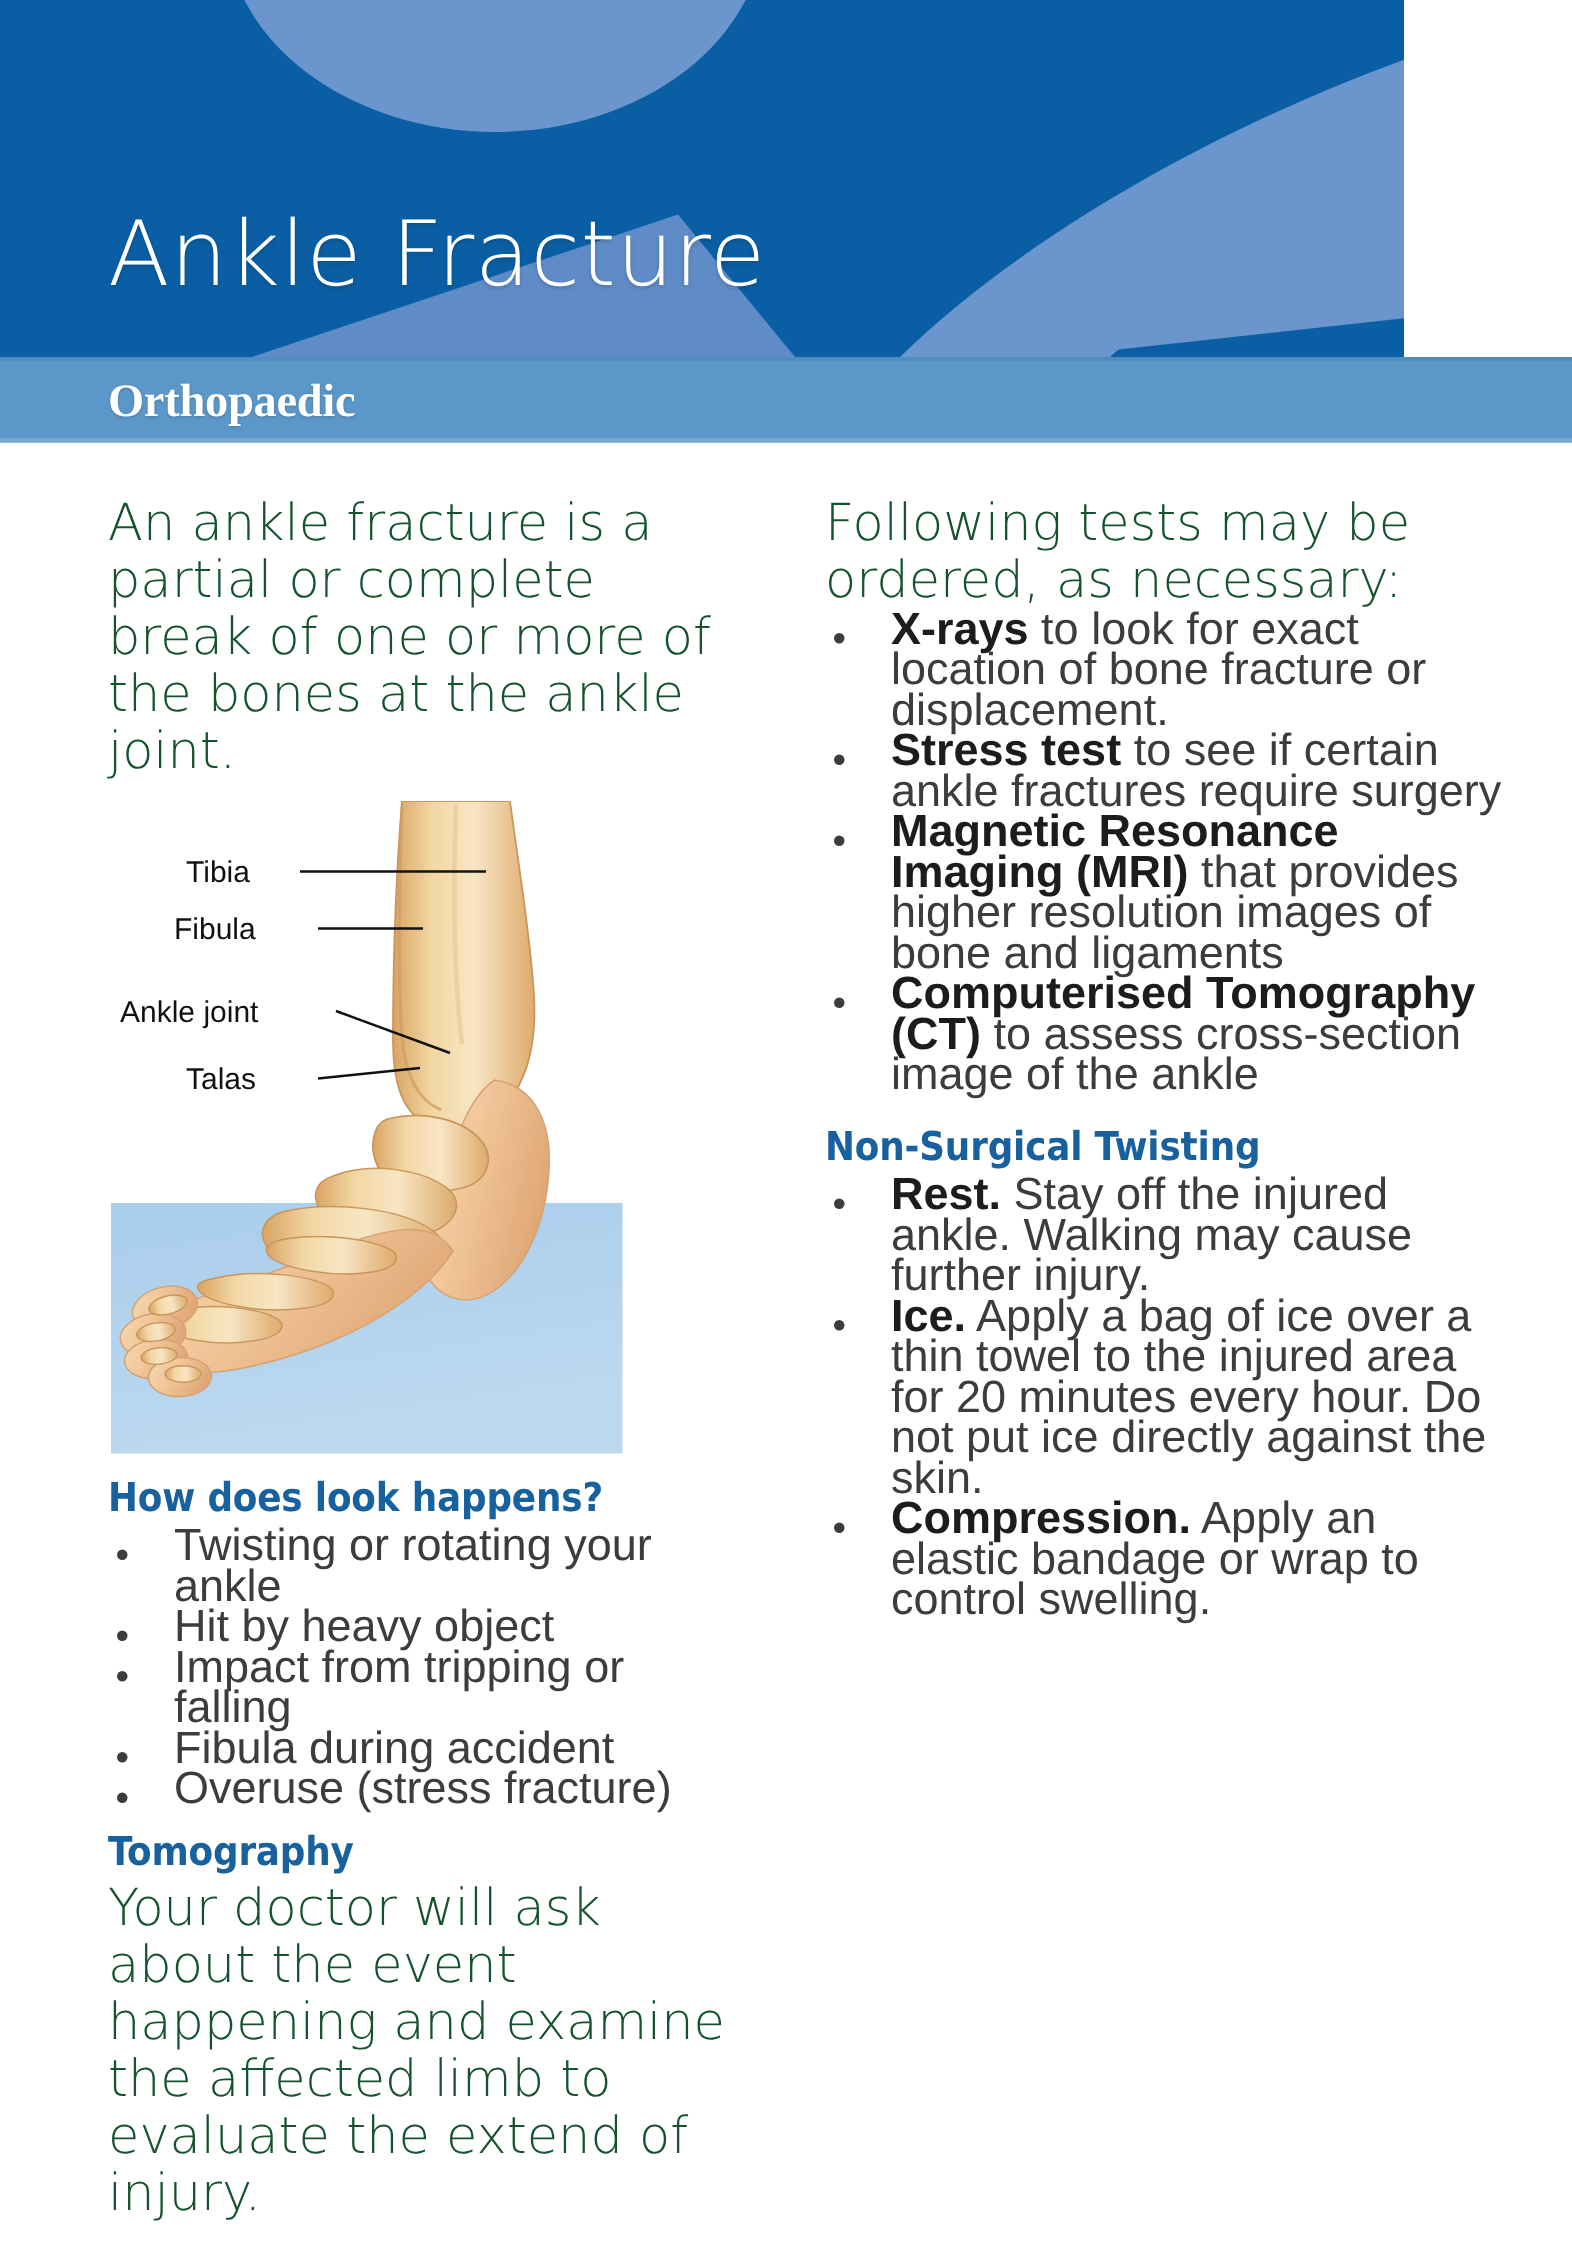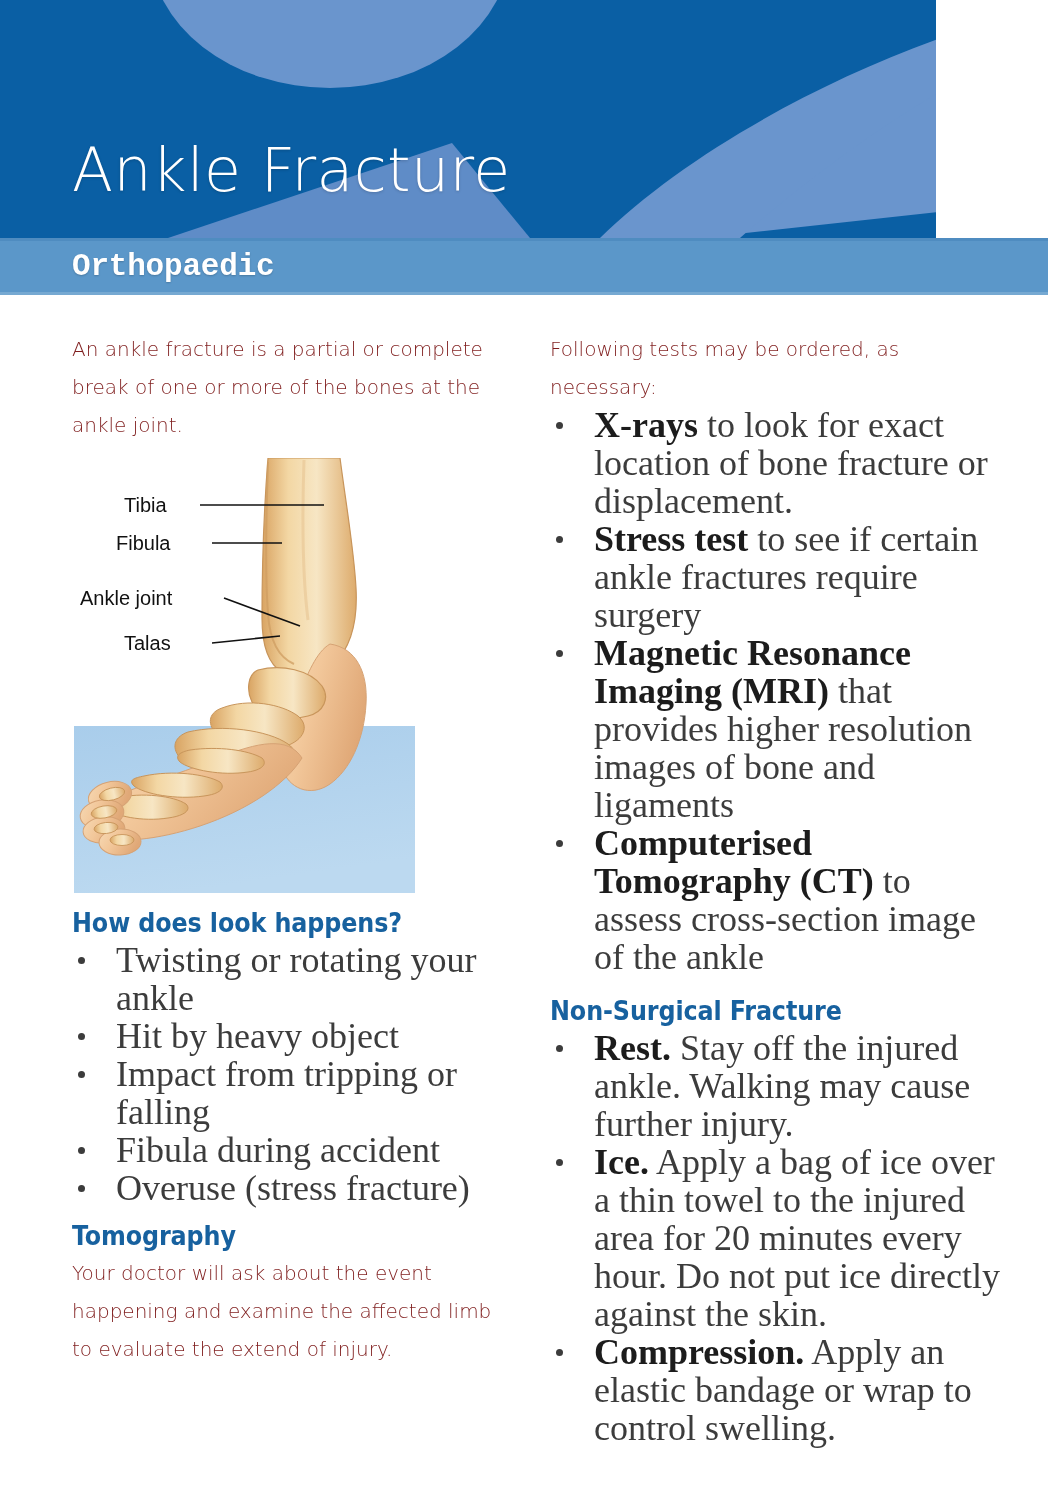--- a/index.html
+++ b/index.html
@@ -52,63 +52,63 @@
     border-bottom: 3px solid #76a9d2;
   }
   .subheader-label {
     position: absolute;
     left: 72px;
     top: 8px;
     font-size: 31px;
     font-weight: bold;
     color: #ffffff;
     letter-spacing: -0.2px;
-    font-family: Liberation Mono, monospace;
+    font-family: Liberation Serif, serif;
     font-stretch: condensed;
     text-shadow: 0 1px 2px rgba(0,0,0,.2);
   }
 
   
   .columns {
     position: absolute;
     left: 0;
     top: 330px;
     width: 1048px;
     display: flex;
     gap: 58px;
     padding: 0 60px 0 72px;
   }
   .col { width: 420px; flex: 0 0 420px; }
   .col-right { width: 455px; flex: 0 0 455px; }
 
   p.body-text, li.body-text {
-    font-size: 20px;
+    font-size: 34px;
     line-height: 38px;
-    color: #7f1d1d;
+    color: #14532d;
     font-family: "DejaVu Sans", sans-serif;
     font-stretch: condensed;
     font-weight: 300;
   }
   h2.section-heading {
     font-size: 26.5px;
     line-height: 37px;
     font-weight: bold;
     color: #17619f;
     font-family: "DejaVu Sans", sans-serif;
     font-stretch: condensed;
     letter-spacing: -0.1px;
   }
   .bullets { list-style: none; }
   .bullets li {
     position: relative;
     padding-left: 44px;
-    font-size: 36px;
-    line-height: 38px;
+    font-size: 30px;
+    line-height: 27px;
     color: #3c3c3c;
-    font-family: Liberation Serif, serif;
+    font-family: Liberation Sans, sans-serif;
     font-stretch: condensed;
     font-weight: 300;
   }
   .bullets li .dot {
     position: absolute;
     left: 6px;
     top: 16px;
     width: 7px; height: 7px;
     border-radius: 50%;
     background: #3c3c3c;
@@ -245,21 +245,21 @@
       <p class="body-text">Following tests may be ordered, as necessary:</p>
 
       <ul class="bullets">
         <li><span class="dot"></span><b>X-rays</b><span> to look for exact location of bone fracture or displacement.</span></li>
         <li><span class="dot"></span><b>Stress test</b><span> to see if certain ankle fractures require surgery</span></li>
         <li><span class="dot"></span><b>Magnetic Resonance Imaging (MRI)</b><span> that provides higher resolution images of bone and ligaments</span></li>
         <li><span class="dot"></span><b>Computerised Tomography (CT)</b><span> to assess cross-section image of the ankle</span></li>
       </ul>
 
       <div class="spacer-14"></div>
-      <h2 class="section-heading">Non-Surgical Fracture</h2>
+      <h2 class="section-heading">Non-Surgical Twisting</h2>
 
       <ul class="bullets">
         <li><span class="dot"></span><b>Rest.</b><span> Stay off the injured ankle. Walking may cause further injury.</span></li>
         <li><span class="dot"></span><b>Ice.</b><span> Apply a bag of ice over a thin towel to the injured area for 20 minutes every hour. Do not put ice directly against the skin.</span></li>
         <li><span class="dot"></span><b>Compression.</b><span> Apply an elastic bandage or wrap to control swelling.</span></li>
       </ul>
     </div>
 
   </div>
 </div>

